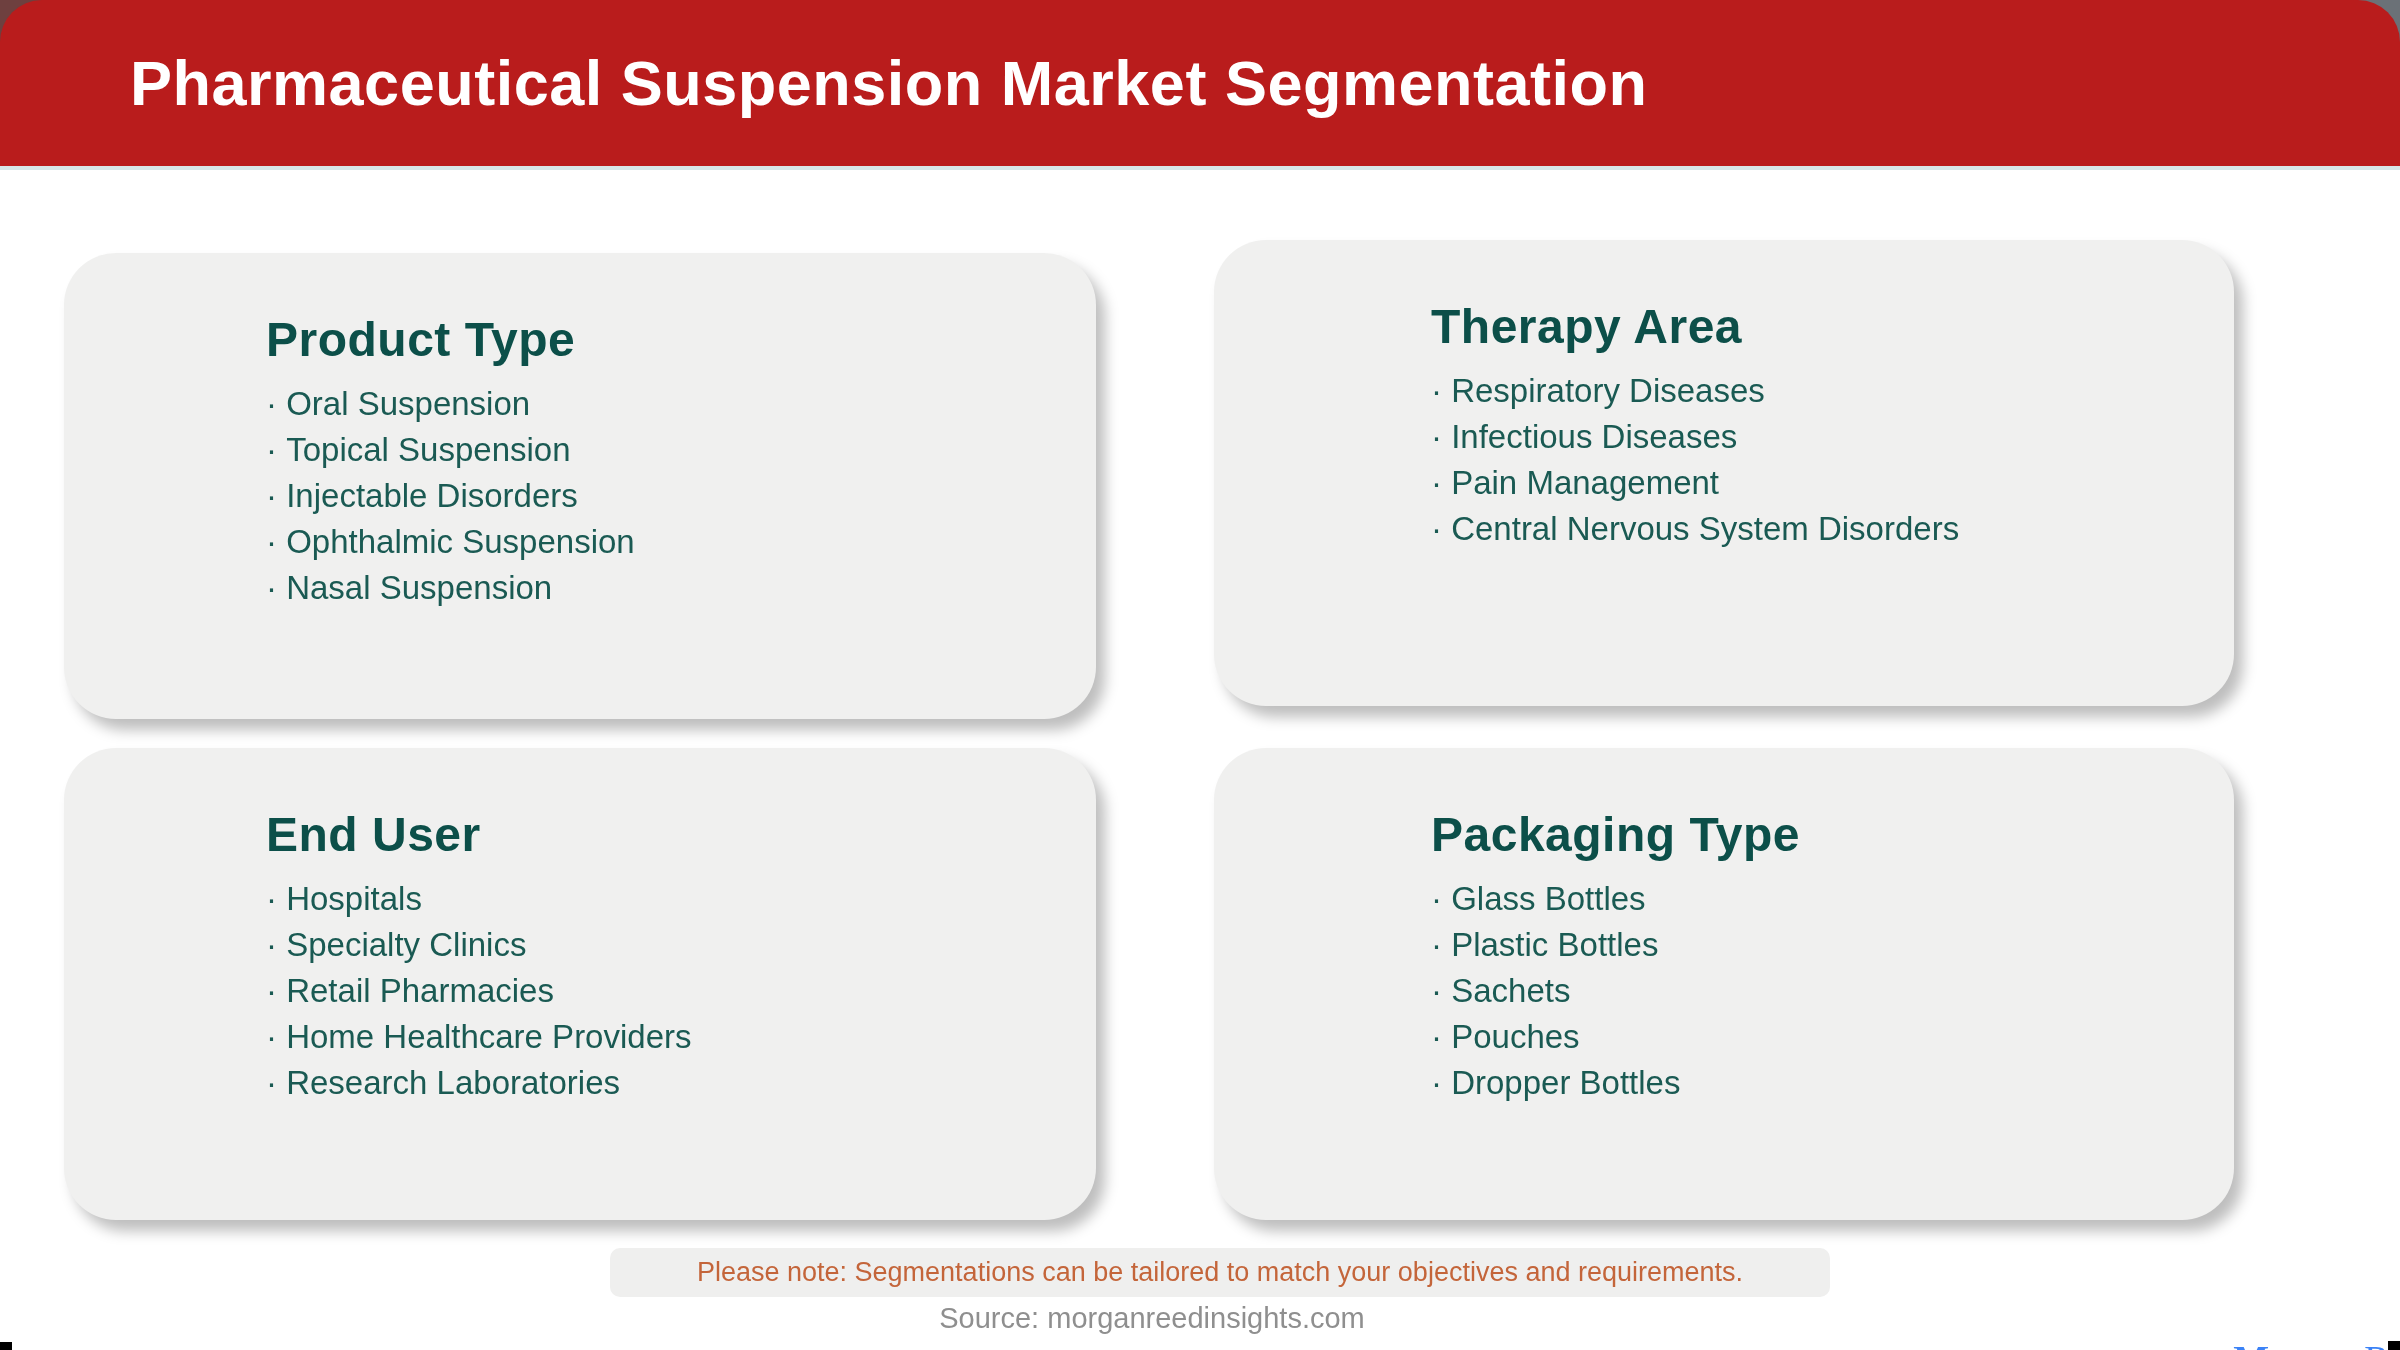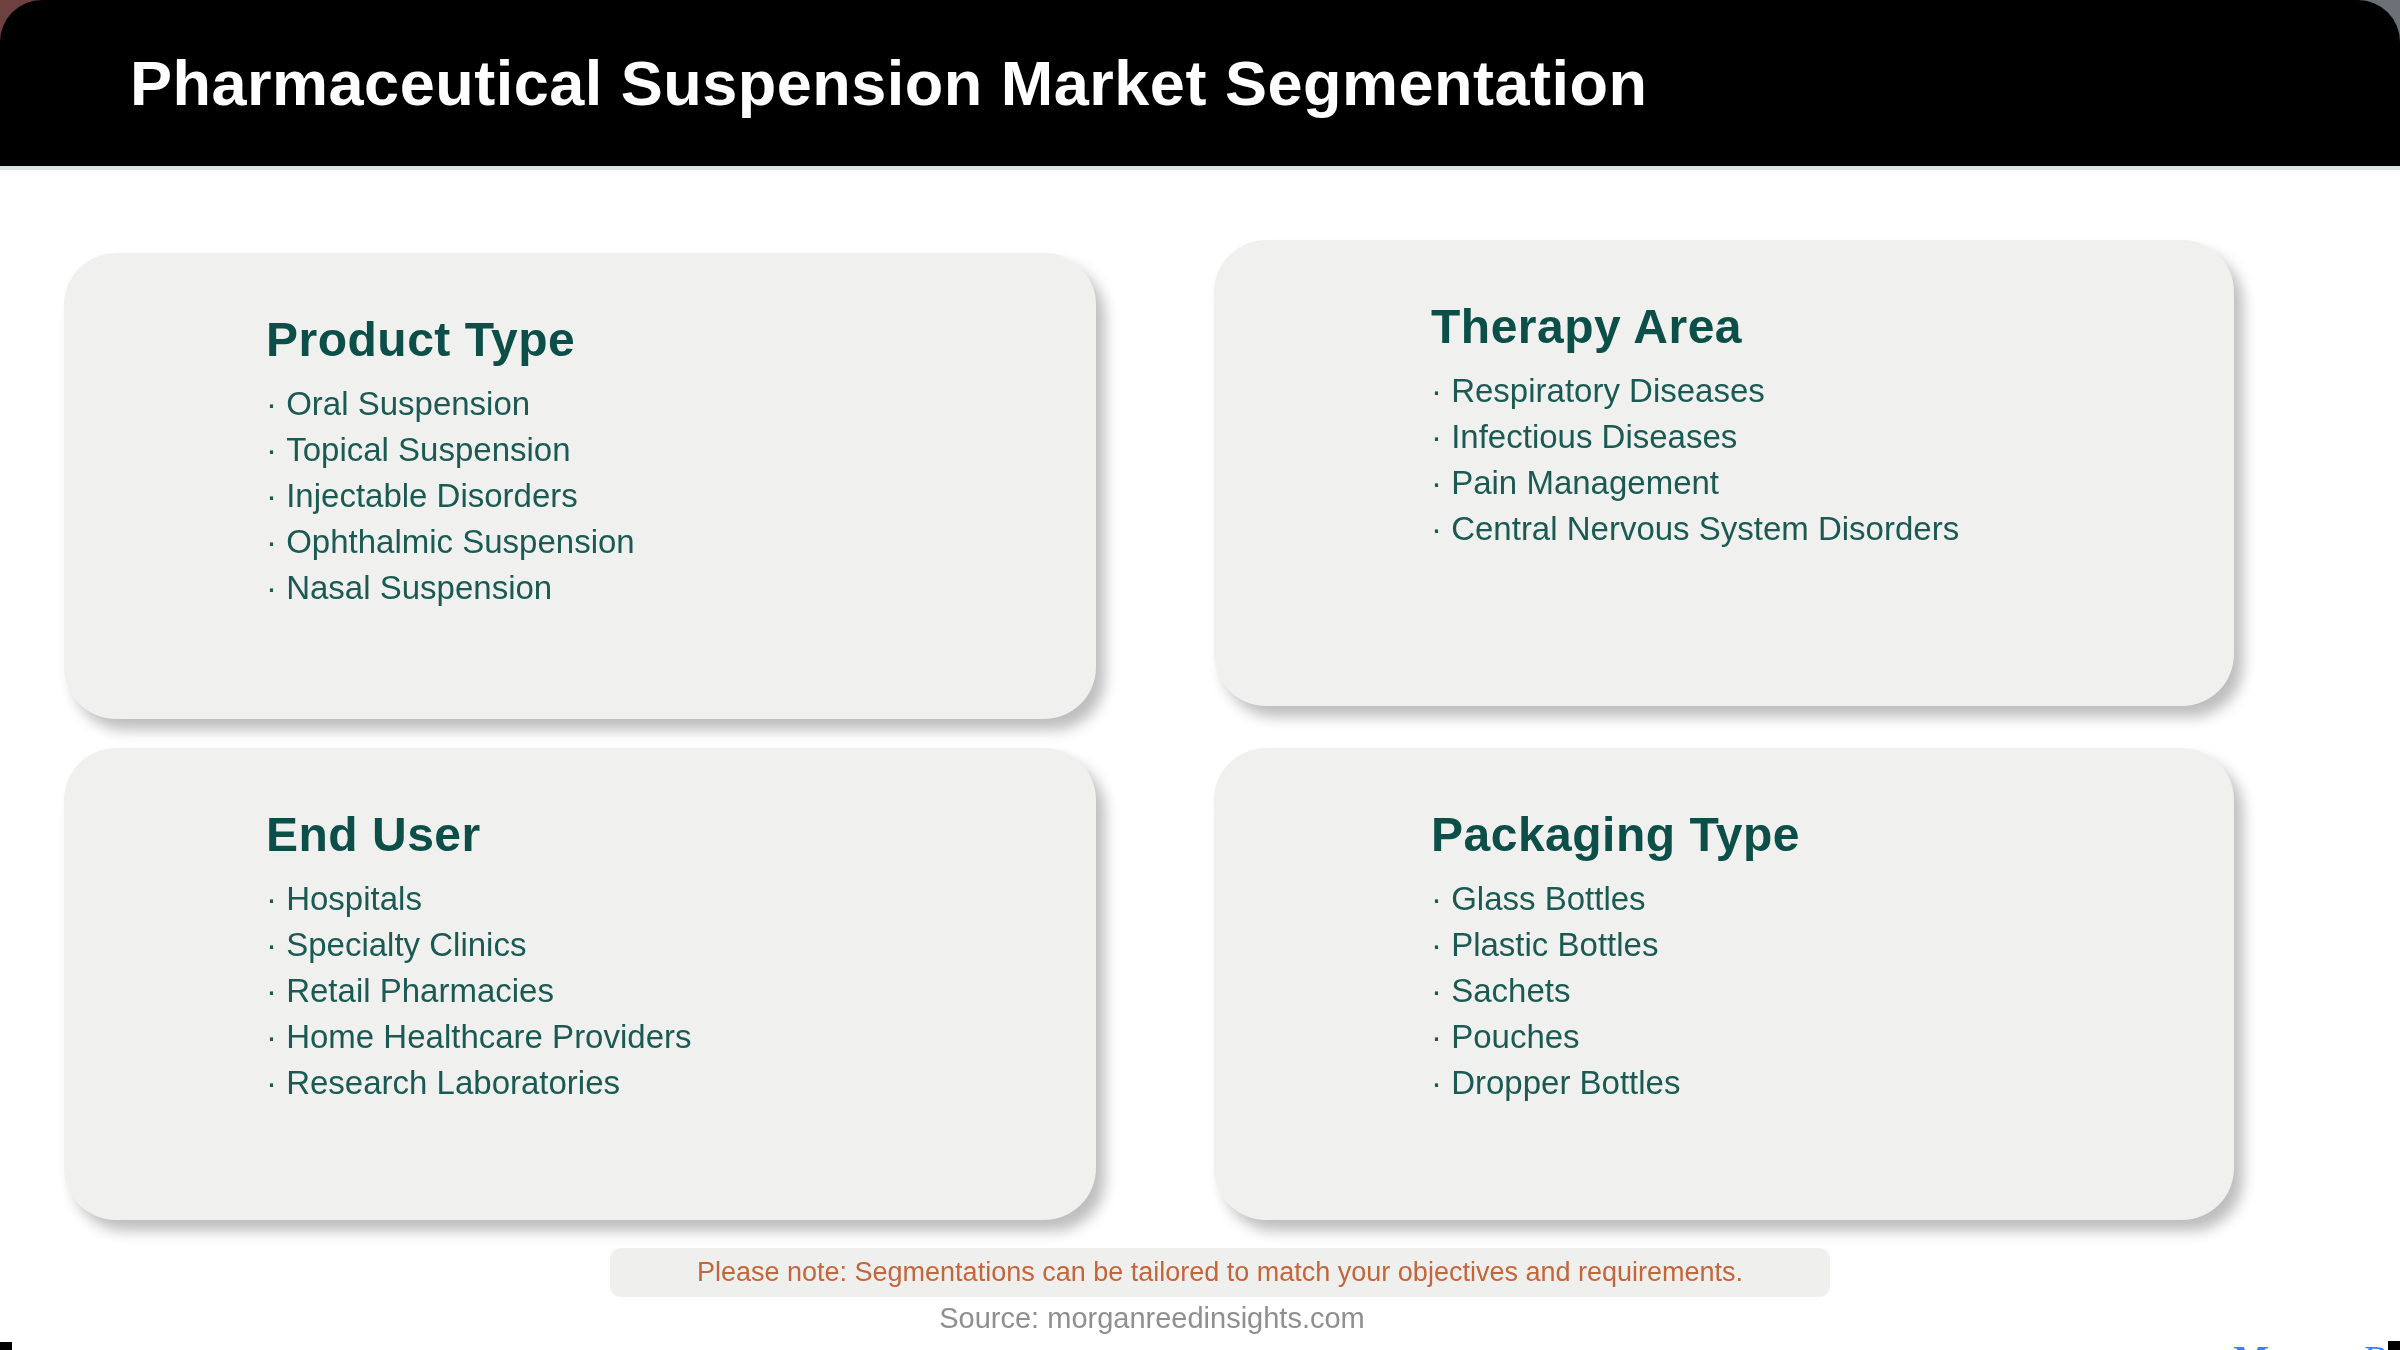--- a/index.html
+++ b/index.html
@@ -26,21 +26,21 @@
   .corner-tr {
     position: absolute; right: 0; top: 0;
     width: 80px; height: 42px;
     background: #6b7177;
     z-index: 1;
   }
 
   header.banner {
     position: absolute; left: 0; top: 0;
     width: 2400px; height: 170px;
-    background: #000000;
+    background: #b91c1c;
     border-radius: 42px 42px 0 0;
     border-bottom: 4px solid #d8e6e8;
     box-sizing: border-box;
     display: flex; align-items: center;
     padding-left: 130px;
     z-index: 2;
   }
   header.banner h1 {
     margin: 0;
     font-size: 63px;

